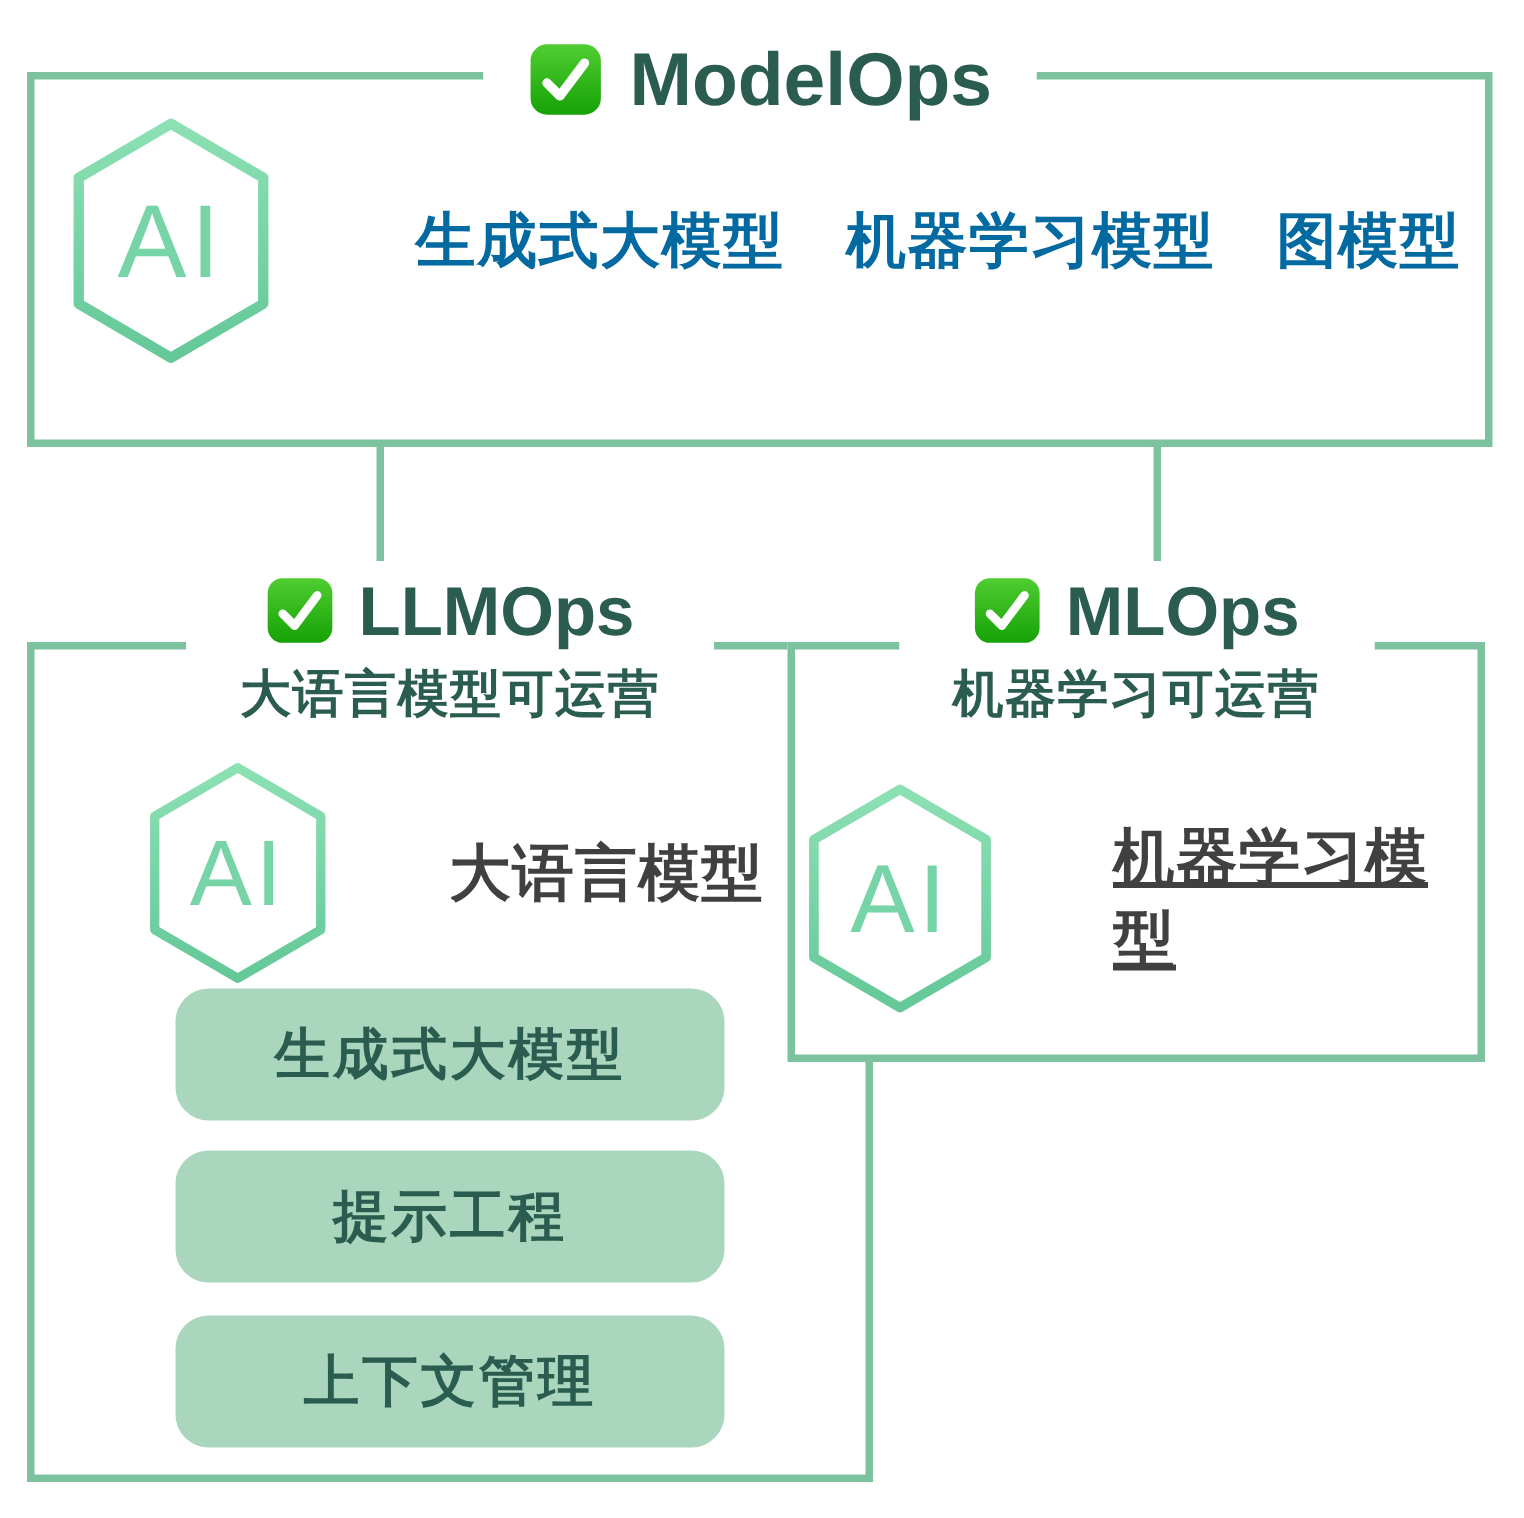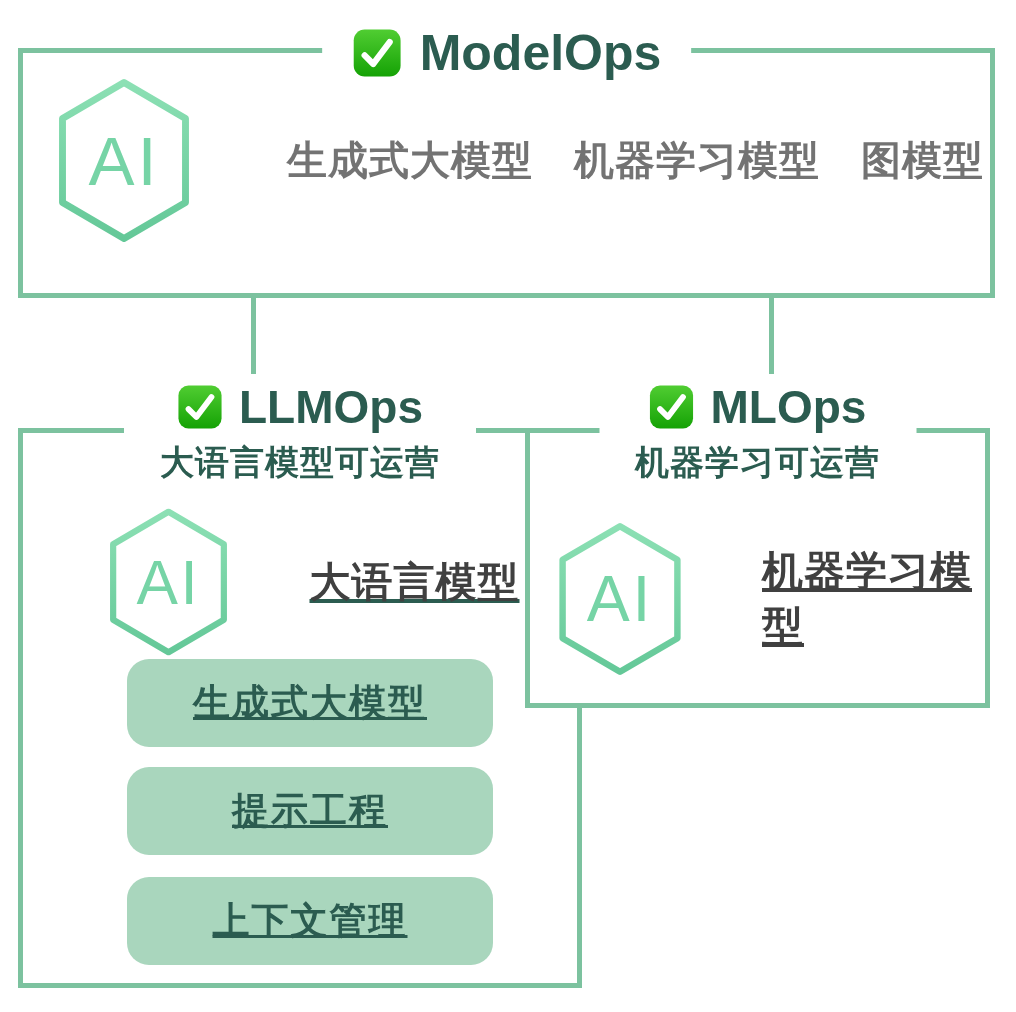--- a/index.html
+++ b/index.html
@@ -9,24 +9,23 @@
     background:#ffffff;
     font-family:"Liberation Sans","DejaVu Sans",sans-serif;
     color:#2b5c50;
     overflow:hidden;
   }
   .box {
     position:absolute;
     border:5px solid #7cc29f;
     box-sizing:border-box;
     background:#ffffff;
-    padding-left:20px;
   }
   .top-box { left:18px; top:48px; width:977px; height:250px; }
-  .llm-box { left:18px; top:428px; width:564px; height:560px;text-decoration:underline; }
+  .llm-box { left:18px; top:428px; width:564px; height:560px; }
   .ml-box  { left:525px; top:428px; width:465px; height:280px; }
 
   .connector {
     position:absolute; top:296px; width:5px; height:78px;
     background:#7cc29f;
   }
   .connector.left  { left:251px; }
   .connector.right { left:769px; }
 
   
@@ -59,21 +58,21 @@
 
   .check-icon { display:inline-flex; flex:0 0 auto; }
   .check-icon svg { display:block; }
 
   .content-row {
     display:flex; align-items:center; justify-content:center;gap:44px;
   }
   .top-row { margin-top:22px; }
   .top-row .models-text {
     font-size:40px; font-weight:700; margin-left:44px;
-    letter-spacing:1px; color:#737373; white-space:pre;
+    letter-spacing:1px; color:#0369a1; white-space:pre;
   }
   .hex-label {
     font-size:41px; font-weight:700; color:#404040; letter-spacing:1px;
   }
   .llm-hex-row { margin-top:72px; }
   .llm-hex-row .hex-label { margin-left:30px; }
   .ml-hex-row { margin-top:86px; }
   .ml-hex-row .hex-label { margin-left:28px;text-decoration:underline; }
 
   .pill {

